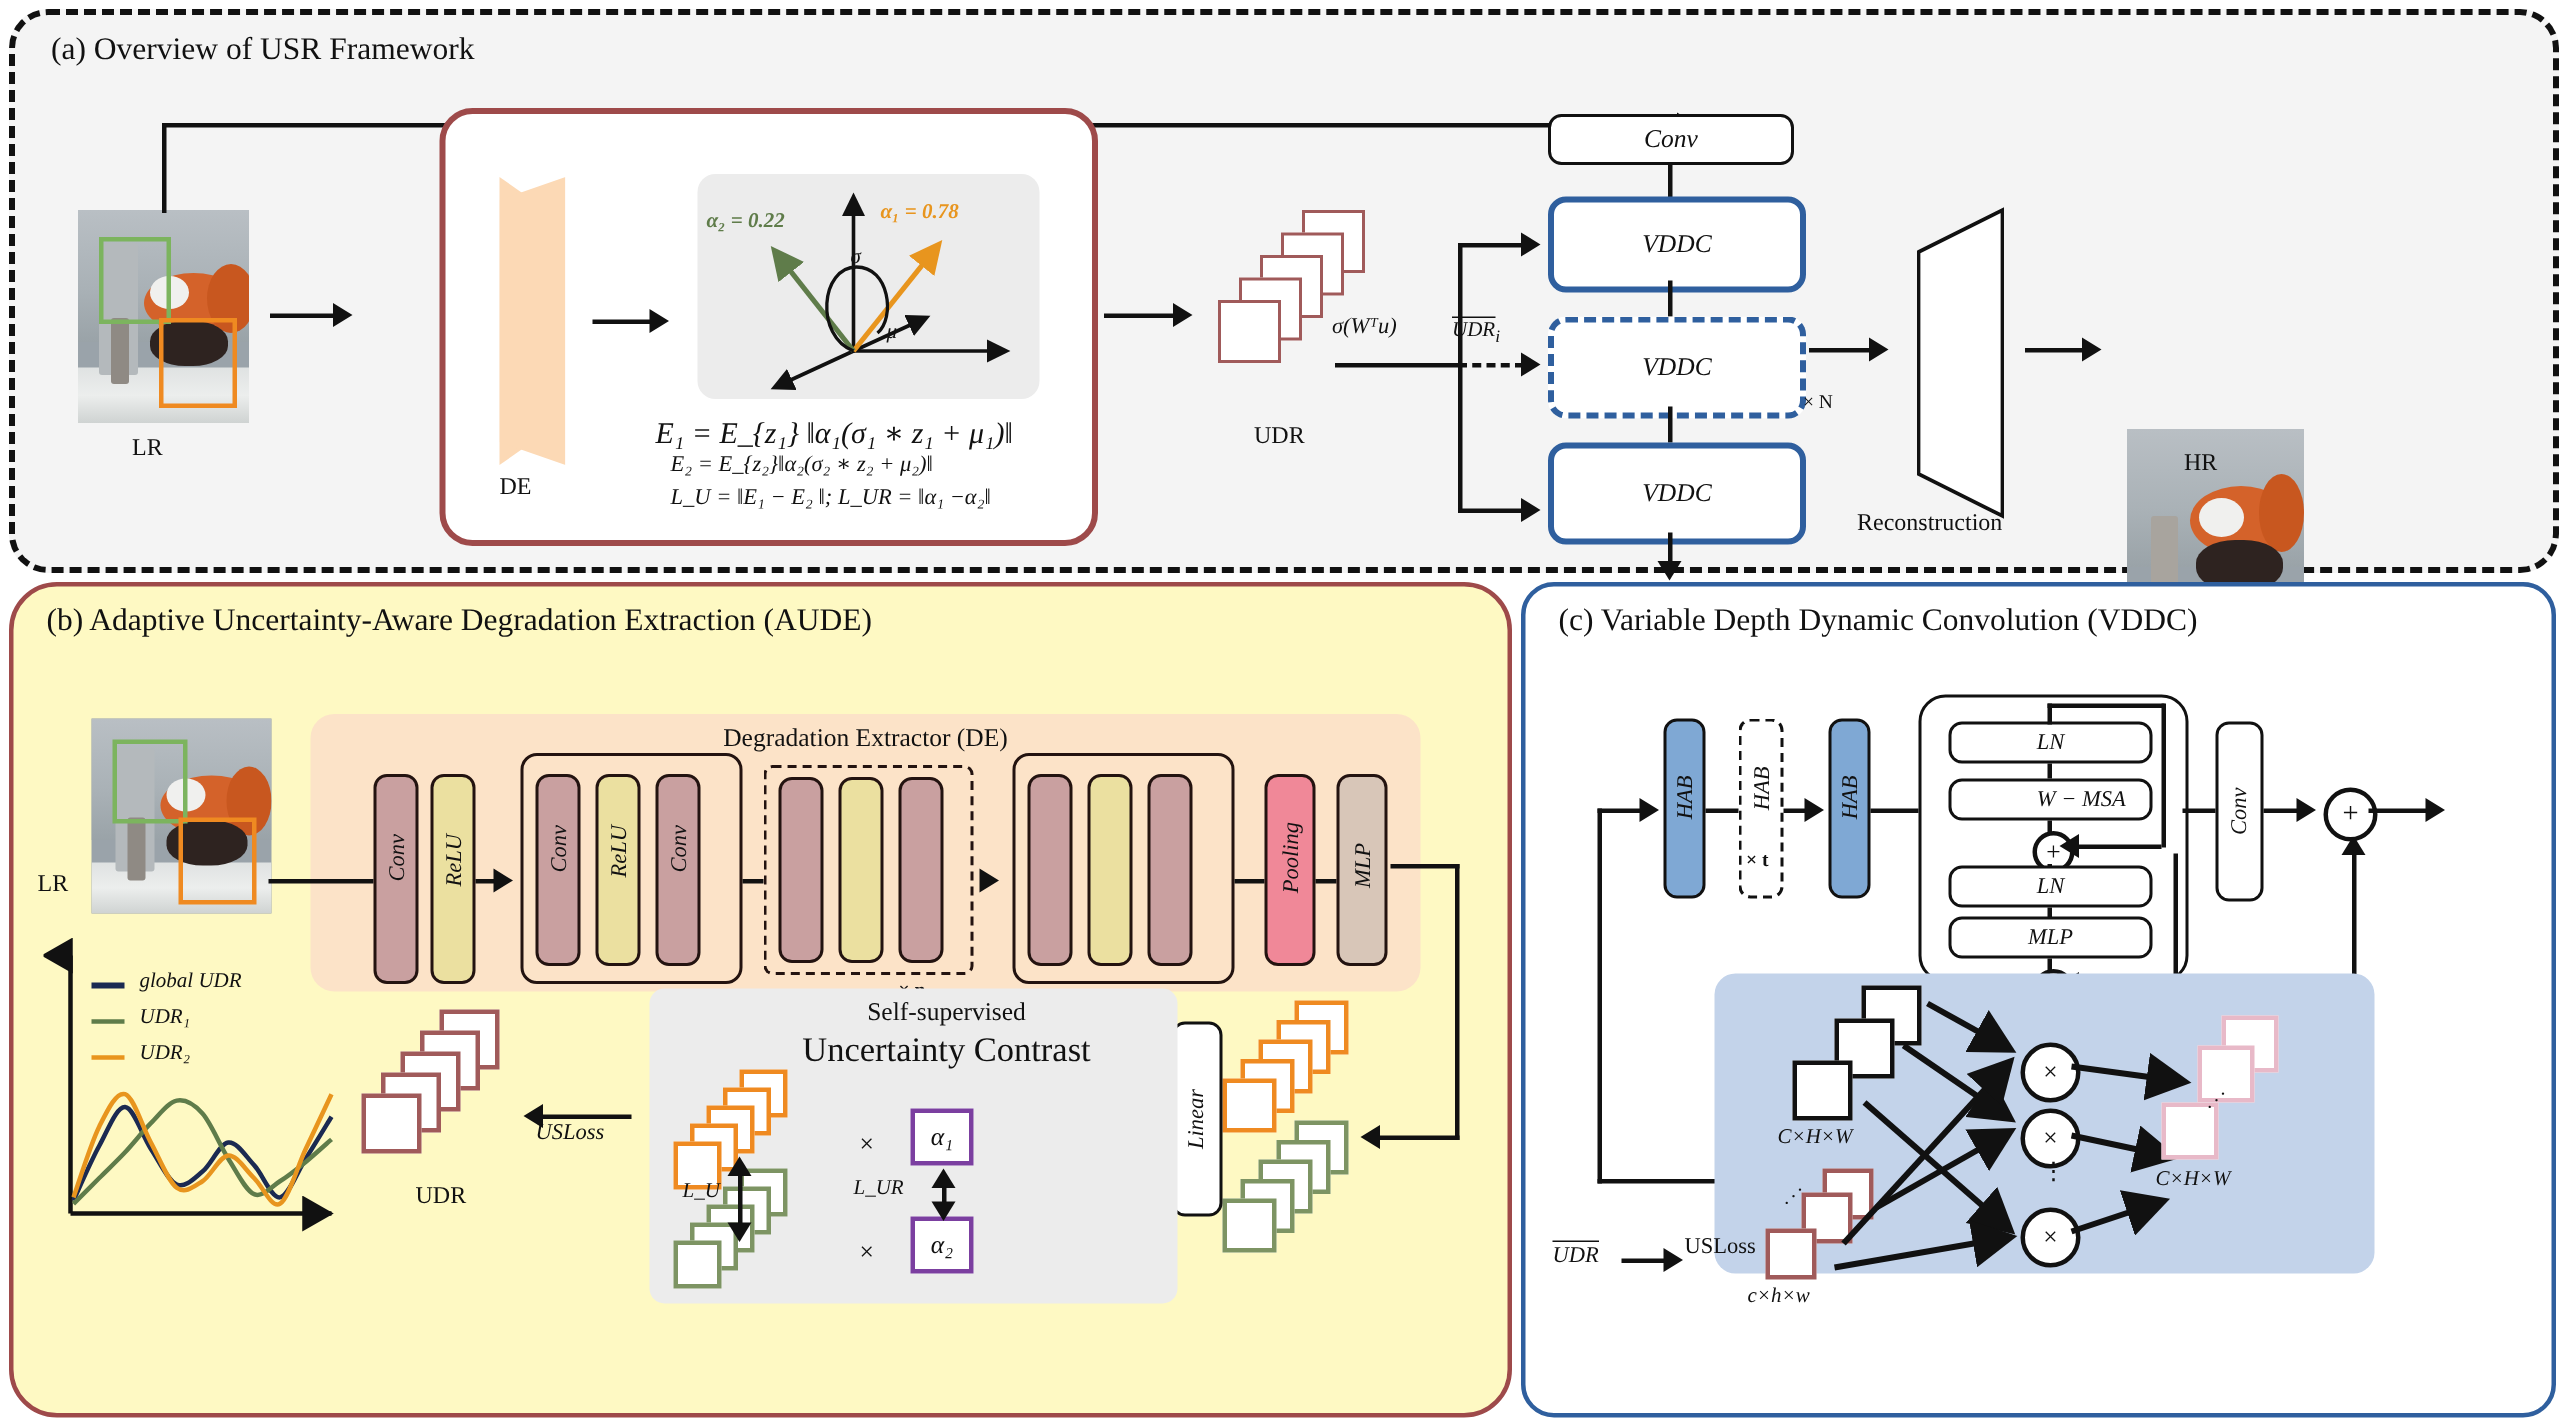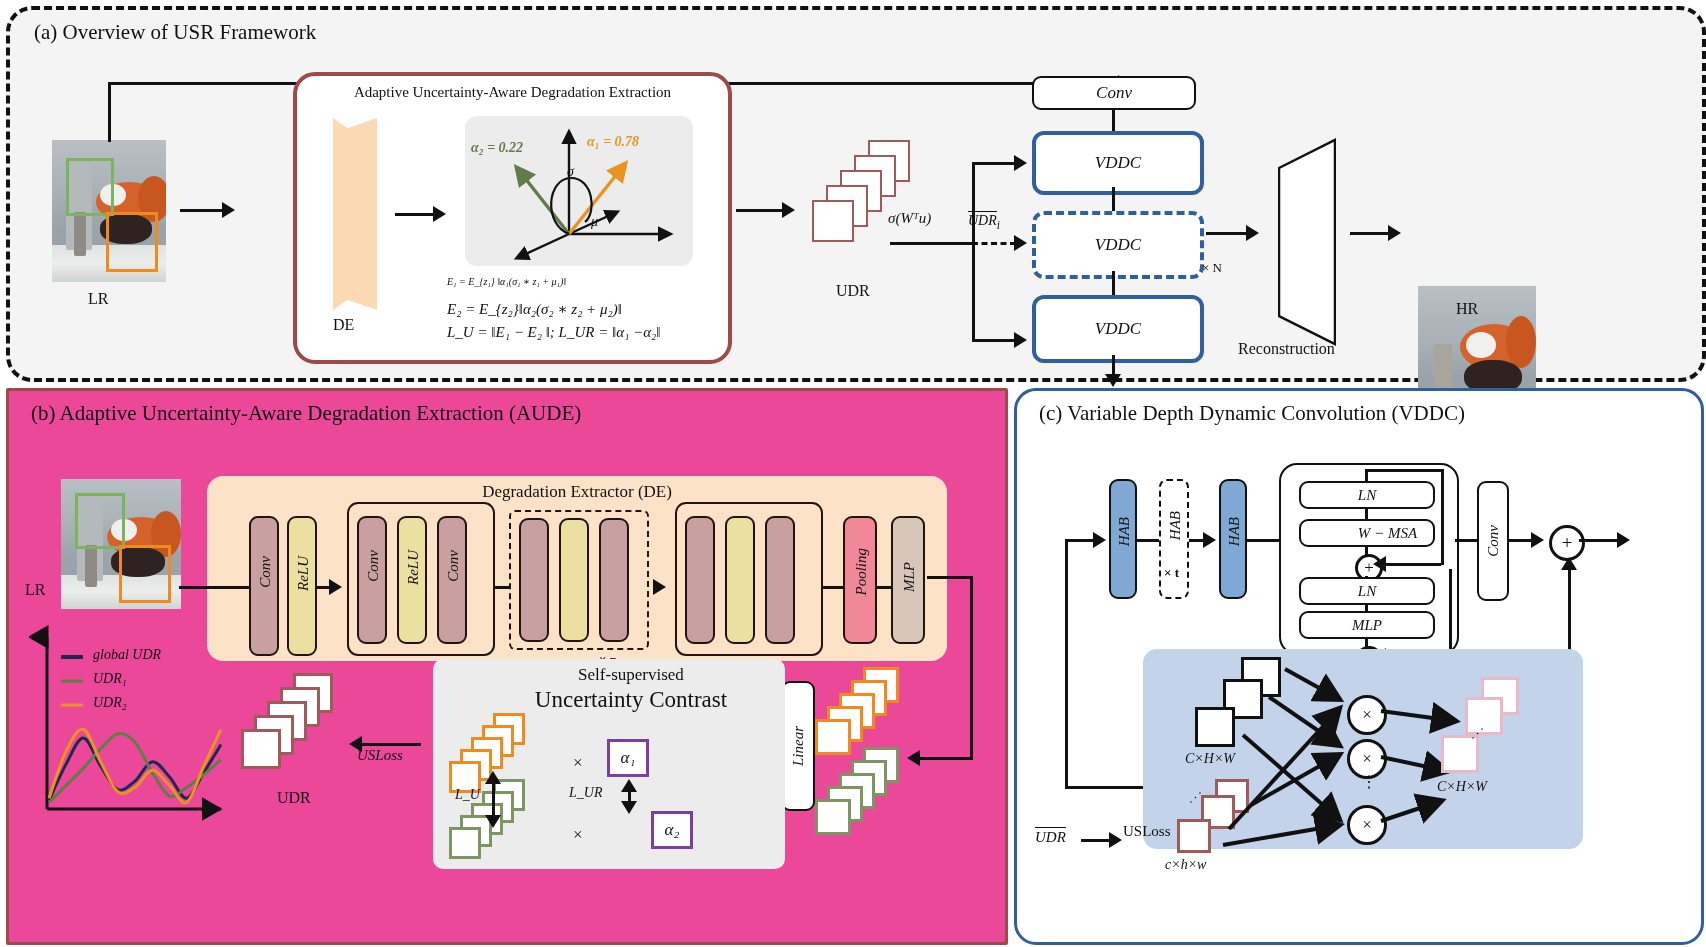--- a/index.html
+++ b/index.html
@@ -5,21 +5,21 @@
   html,body{margin:0;padding:0;background:#fff;}
   body{width:1706px;height:947px;position:relative;
        font-family:"Liberation Serif","DejaVu Serif",serif;color:#111;overflow:hidden;}
   .abs{position:absolute;}
   .ctr{display:flex;align-items:center;justify-content:center;text-align:center;}
 
   
   #panel-a{left:6px;top:6px;width:1692px;height:368px;
            border:4px dashed #111;border-radius:26px;background:#f4f4f4;}
   #panel-b{left:6px;top:388px;width:996px;height:551px;
-           border:3px solid #9e4a4a;border-radius:2px;background:#ec4899;}
+           border:3px solid #9e4a4a;border-radius:32px;background:#fef9c3;}
   #panel-c{left:1014px;top:388px;width:684px;height:551px;
            border:3px solid #2f5f9e;border-radius:22px;background:#fff;}
   .panel-title{font-size:21px;color:#111;white-space:nowrap;}
 
   
   .rbox{border:2px solid #111;border-radius:9px;background:#fff;box-sizing:border-box;}
   .vtext{writing-mode:vertical-rl;transform:rotate(180deg);font-style:italic;
          font-size:15px;white-space:nowrap;}
   .ital{font-style:italic;}
   .hline{height:3px;background:#111;}
@@ -104,21 +104,20 @@
   <div class="abs lbl" style="left:78px;top:280px;">LR</div>
 
   <div class="abs vline" style="left:98px;top:72px;height:60px;"></div>
   <div class="abs hline" style="left:98px;top:72px;width:1012px;"></div>
   <div class="abs arrow-r" style="left:1108px;top:65px;"></div>
 
   <div class="abs hline" style="left:170px;top:199px;width:44px;"></div>
   <div class="abs arrow-r" style="left:212px;top:192px;"></div>
 
   <div class="abs" id="aude-box">
-    <div class="abs ctr" id="aude-title">Adaptive Uncertainty-Aware Degradation Extraction</div>
 
     <div class="abs" style="left:36px;top:42px;width:0;height:0;
          border-left:40px solid #fcd9b5;border-top:28px solid transparent;border-bottom:28px solid transparent;
          height:136px;box-sizing:content-box;"></div>
     <div class="abs" style="left:36px;top:42px;width:44px;height:192px;
          background:#fcd9b5;clip-path:polygon(0% 8%,100% 0%,100% 100%,0% 92%);"></div>
     <div class="abs lbl" style="left:36px;top:240px;">DE</div>
 
     <div class="abs hline" style="left:98px;top:137px;width:40px;"></div>
     <div class="abs arrow-r" style="left:136px;top:130px;"></div>
@@ -143,21 +142,21 @@
         <line x1="104" y1="118" x2="160" y2="48" stroke="#e8951e" stroke-width="3.4" marker-end="url(#ah-o)"></line>
         <line x1="104" y1="118" x2="52" y2="52" stroke="#5f7c4a" stroke-width="3.4" marker-end="url(#ah-g)"></line>
         <path d="M104,118 C78,108 82,62 106,62 C128,62 132,96 120,106" fill="none" stroke="#111" stroke-width="2.2"></path>
       </svg>
       <div class="abs ital" style="left:102px;top:48px;font-size:14px;">σ</div>
       <div class="abs ital" style="left:126px;top:98px;font-size:14px;">μ</div>
       <div class="abs" style="left:122px;top:18px;font-size:14px;font-weight:bold;font-style:italic;color:#e8951e;">α₁ = 0.78</div>
       <div class="abs" style="left:6px;top:24px;font-size:14px;font-weight:bold;font-style:italic;color:#5f7c4a;">α₂ = 0.22</div>
     </div>
 
-    <div class="abs eq" style="left:150px;top:200px;font-size:10px;text-align:center;">E₁ =  E_{z₁} ‖α₁(σ₁ ∗ z₁ + μ₁)‖</div>
+    <div class="abs eq" style="left:140px;top:200px;font-size:20px;text-align:center;">E₁ =  E_{z₁} ‖α₁(σ₁ ∗ z₁ + μ₁)‖</div>
     <div class="abs eq" style="left:150px;top:224px;font-size:15px;">E₂ = E_{z₂}‖α₂(σ₂ ∗ z₂ + μ₂)‖</div>
     <div class="abs eq" style="left:150px;top:248px;font-size:15px;">L_U = ‖E₁ − E₂ ‖;  L_UR = ‖α₁ −α₂‖</div>
   </div>
 
   <div class="abs hline" style="left:726px;top:199px;width:48px;"></div>
   <div class="abs arrow-r" style="left:772px;top:192px;"></div>
 
   <div class="abs" style="left:800px;top:130px;width:130px;height:120px;">
     <div class="stack-card" style="left:58px;top:0px;width:42px;height:42px;border:2.5px solid #a05a5a;"></div>
     <div class="stack-card" style="left:44px;top:15px;width:42px;height:42px;border:2.5px solid #a05a5a;"></div>
@@ -344,21 +343,21 @@
 
     <div class="abs arrow-u" style="left:52px;top:112px;"></div>
     <div class="abs vline" style="left:59px;top:124px;height:34px;"></div>
     <div class="abs arrow-d" style="left:52px;top:156px;"></div>
     <div class="abs eq" style="left:22px;top:128px;font-size:14px;">L_U</div>
 
     <div class="abs" style="left:140px;top:94px;font-size:17px;">×</div>
     <div class="abs" style="left:140px;top:166px;font-size:17px;">×</div>
 
     <div class="alpha-box ctr ital" style="left:174px;top:80px;width:42px;height:38px;font-size:17px;">α₁</div>
-    <div class="alpha-box ctr ital" style="left:174px;top:152px;width:42px;height:38px;font-size:17px;margin-left:44px;">α₂</div>
+    <div class="alpha-box ctr ital" style="left:174px;top:152px;width:42px;height:38px;font-size:17px;">α₂</div>
     <div class="abs arrow-u" style="left:188px;top:120px;"></div>
     <div class="abs vline" style="left:195px;top:132px;height:12px;"></div>
     <div class="abs arrow-d" style="left:188px;top:142px;"></div>
     <div class="abs eq" style="left:136px;top:126px;font-size:14px;">L_UR</div>
   </div>
 
   <div class="abs hline" style="left:348px;top:352px;width:64px;"></div>
   <div class="abs arrow-l" style="left:340px;top:345px;"></div>
   <div class="abs eq" style="left:348px;top:356px;font-size:15px;">USLoss</div>
 

